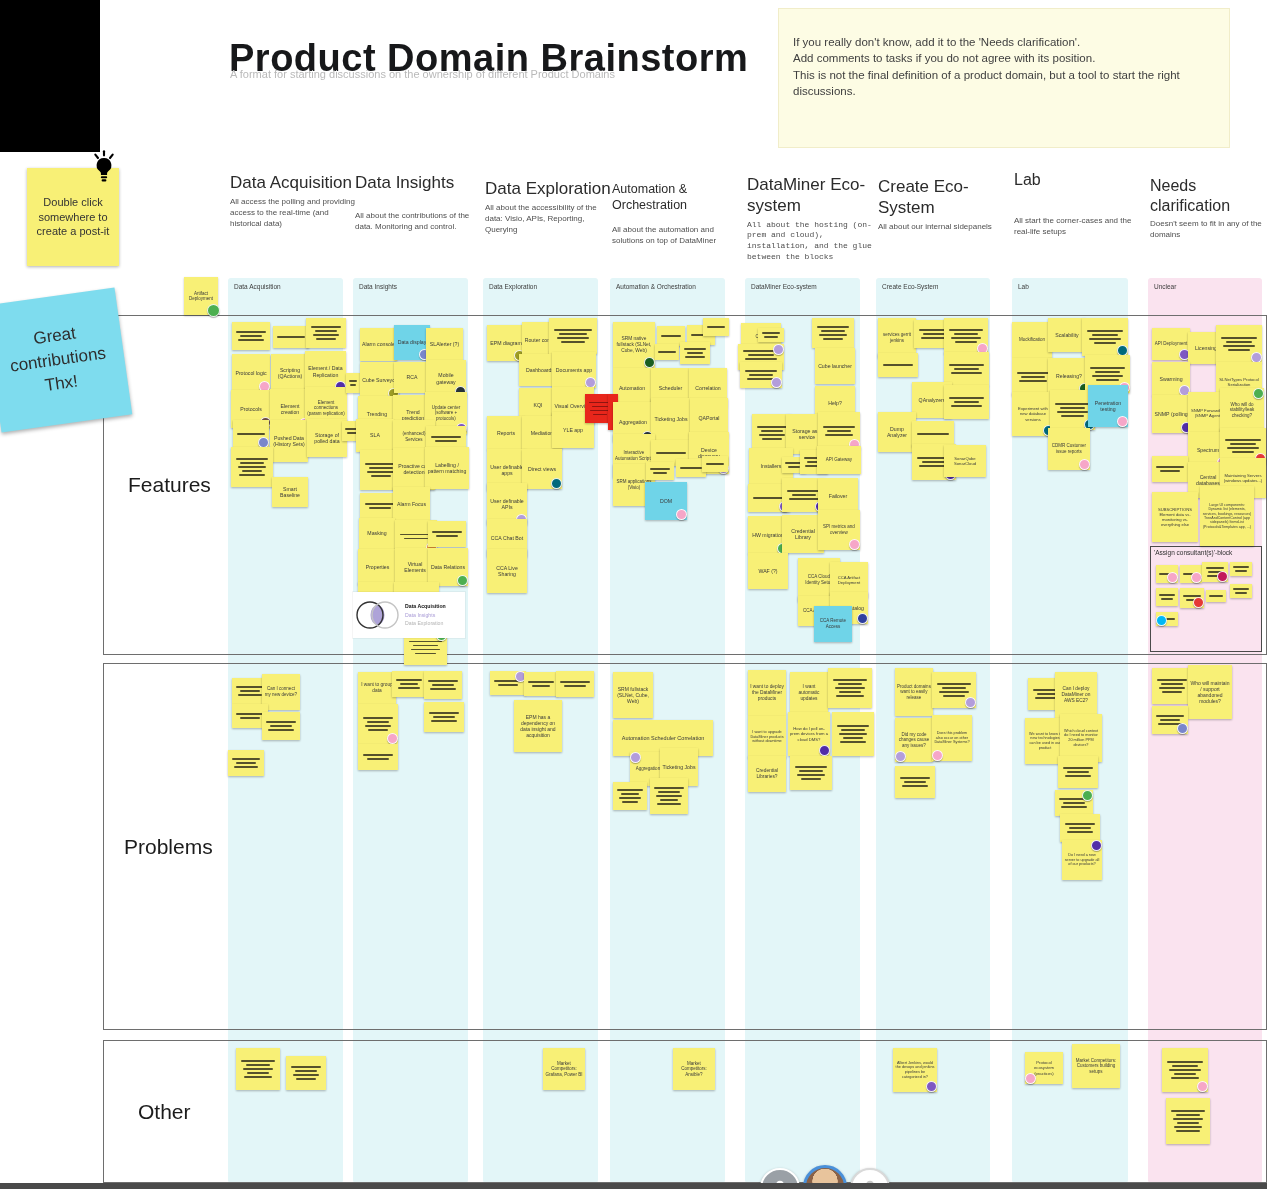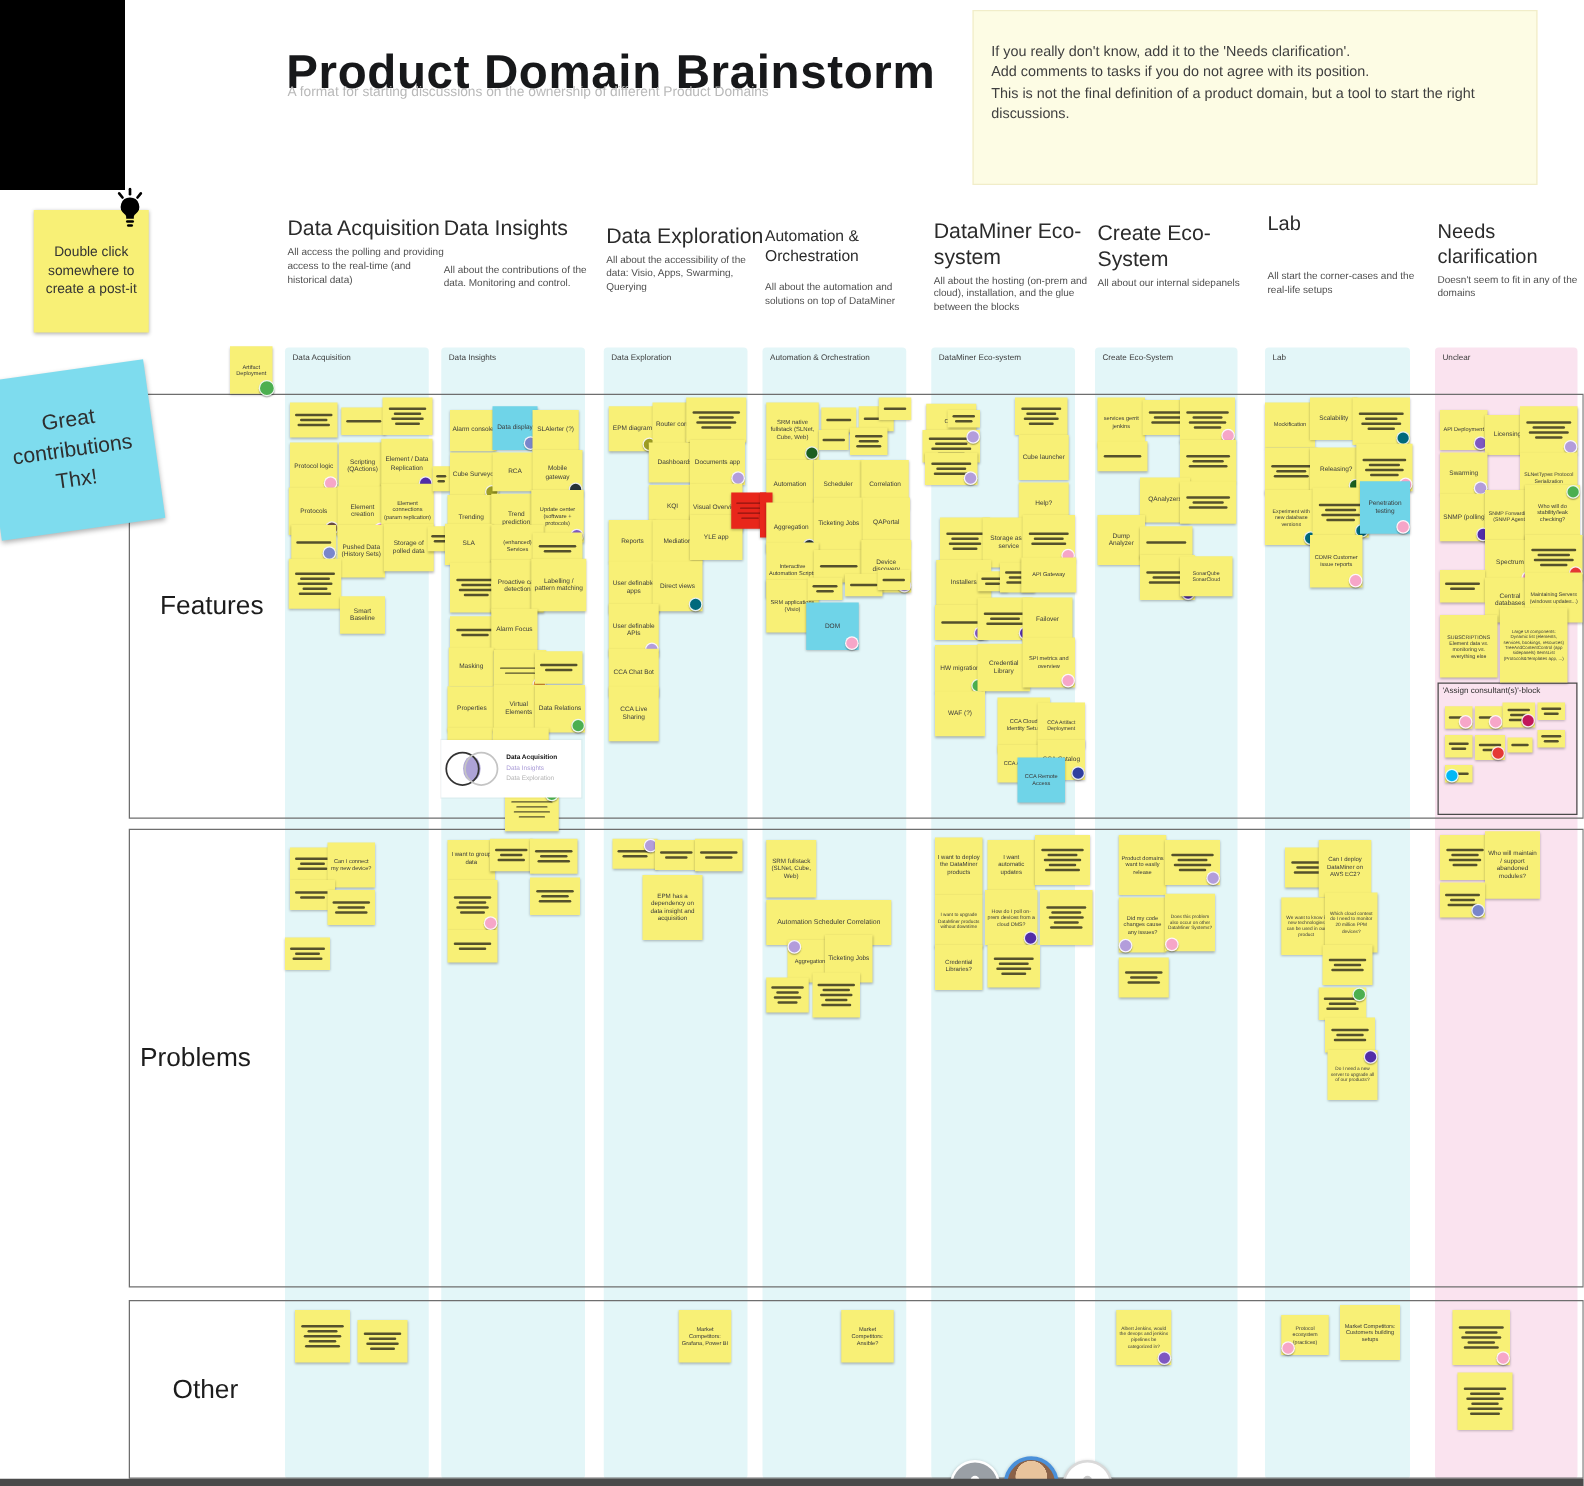--- a/index.html
+++ b/index.html
@@ -112,35 +112,35 @@
     </div>
     <div class="col-title" style="left: 355px; top: 172px; width: 127px;">
       <h2 style="font-size: 17px;">Data Insights</h2>
       <p class="col-desc" style="margin-top: 18px;">All about the contributions of the data. Monitoring and control.</p>
     </div>
     <div class="strip" style="left: 483px; width: 115px;">
       <span class="strip-label">Data Exploration</span>
     </div>
     <div class="col-title" style="left: 485px; top: 178px; width: 127px;">
       <h2 style="font-size: 17px;">Data Exploration</h2>
-      <p class="col-desc" style="margin-top: 4px;">All about the accessibility of the data: Visio, Apps, Swarming, Querying</p>
+      <p class="col-desc" style="margin-top: 4px;">All about the accessibility of the data: Visio, APIs, Reporting, Querying</p>
     </div>
     <div class="strip" style="left: 610px; width: 115px;">
       <span class="strip-label">Automation &amp; Orchestration</span>
     </div>
     <div class="col-title" style="left: 612px; top: 182px; width: 127px;">
       <h2 style="font-size: 12.5px;">Automation &amp; Orchestration</h2>
       <p class="col-desc" style="margin-top: 12px;">All about the automation and solutions on top of DataMiner</p>
     </div>
     <div class="strip" style="left: 745px; width: 115px;">
       <span class="strip-label">DataMiner Eco-system</span>
     </div>
     <div class="col-title" style="left: 747px; top: 174px; width: 127px;">
       <h2 style="font-size: 17px;">DataMiner Eco-system</h2>
-      <p class="col-desc" style="margin-top: 3px;">All about the hosting (on-prem and cloud), installation, and the glue between the blocks</p>
+      <p class="col-desc" style="margin-top: 3px; font-family: Liberation Mono, monospace;">All about the hosting (on-prem and cloud), installation, and the glue between the blocks</p>
     </div>
     <div class="strip" style="left: 876px; width: 114px;">
       <span class="strip-label">Create Eco-System</span>
     </div>
     <div class="col-title" style="left: 878px; top: 176px; width: 126px;">
       <h2 style="font-size: 17px;">Create Eco-System</h2>
       <p class="col-desc" style="margin-top: 3px;">All about our internal sidepanels</p>
     </div>
     <div class="strip" style="left: 1012px; width: 116px;">
       <span class="strip-label">Lab</span>
@@ -153,21 +153,21 @@
       <span class="strip-label">Unclear</span>
     </div>
     <div class="col-title" style="left: 1150px; top: 176px; width: 126px;">
       <h2 style="font-size: 16px;">Needs clarification</h2>
       <p class="col-desc" style="margin-top: 3px;">Doesn't seem to fit in any of the domains</p>
     </div>
     <div class="frame" style="left: 103px; top: 315px; width: 1164px; height: 340px;">
       <span class="frame-label" style="left: 24px;">Features</span>
     </div>
     <div class="frame" style="left: 103px; top: 663px; width: 1164px; height: 367px;">
-      <span class="frame-label" style="left: 8px;">Problems</span>
+      <span class="frame-label" style="left: 20px;">Problems</span>
     </div>
     <div class="frame" style="left: 103px; top: 1040px; width: 1164px; height: 143px;">
       <span class="frame-label" style="left: 34px;">Other</span>
     </div>
     <div class="sticky" style="left: 232px; top: 322px; width: 38px; height: 28px;">
       <div class="slines">
         <i class="sline" style="width: 86%;"></i>
         <i class="sline" style="width: 62%;"></i>
         <i class="sline" style="width: 74%;"></i>
       </div>

